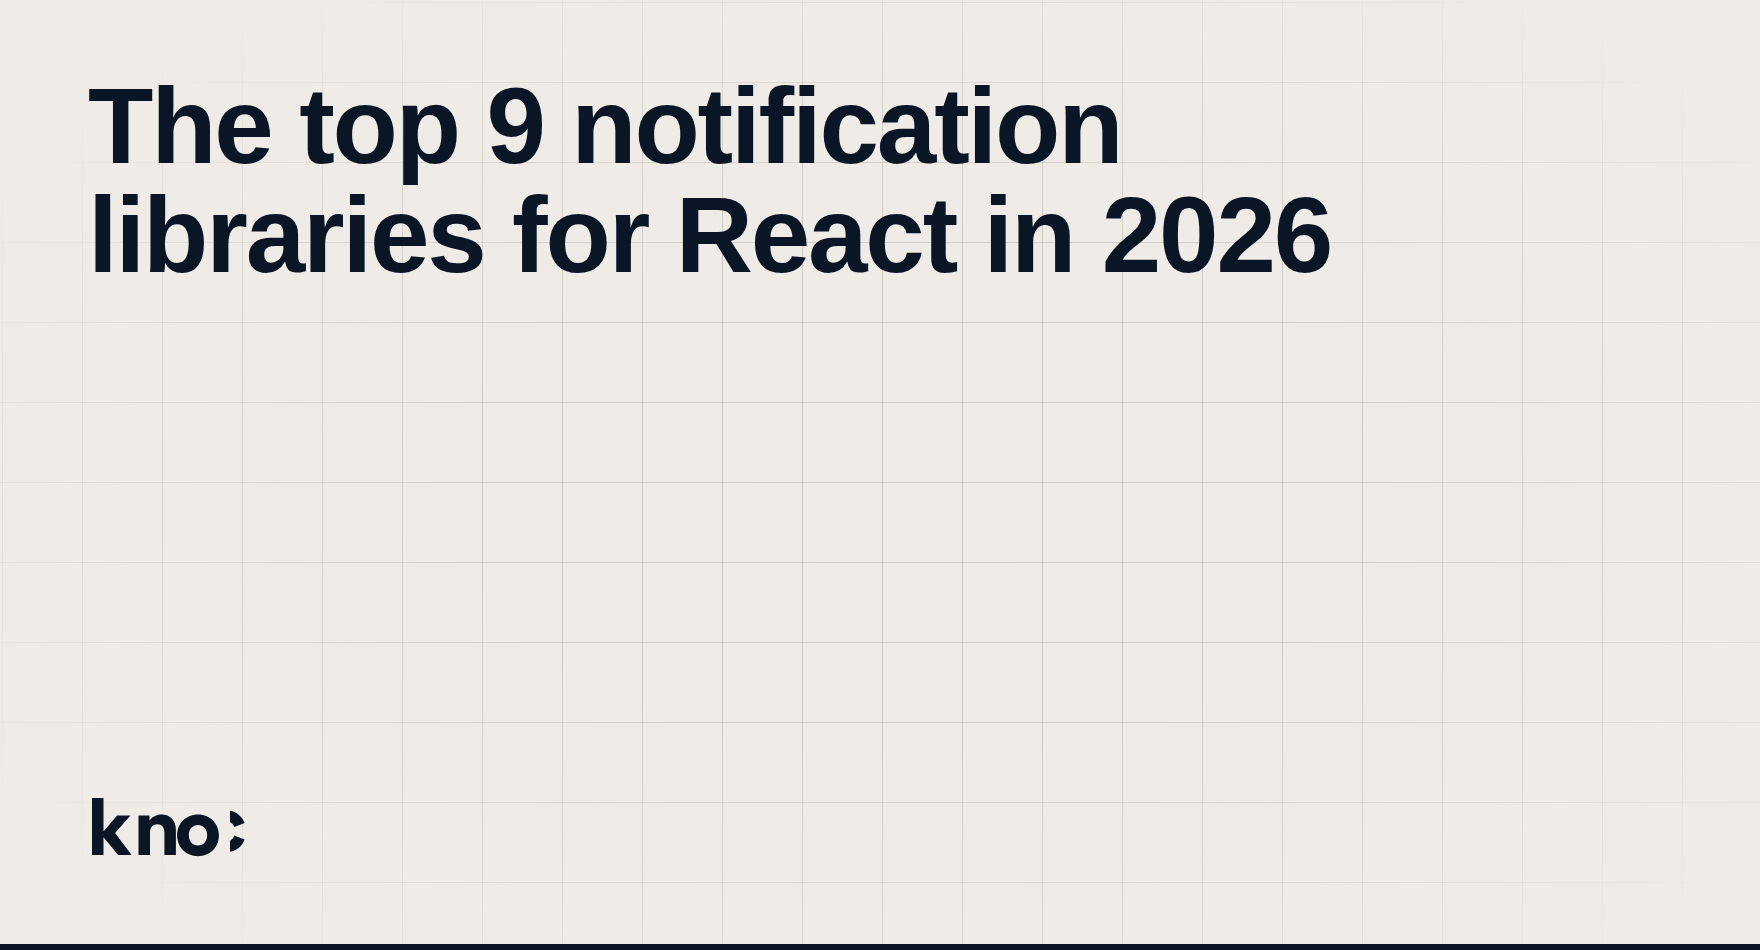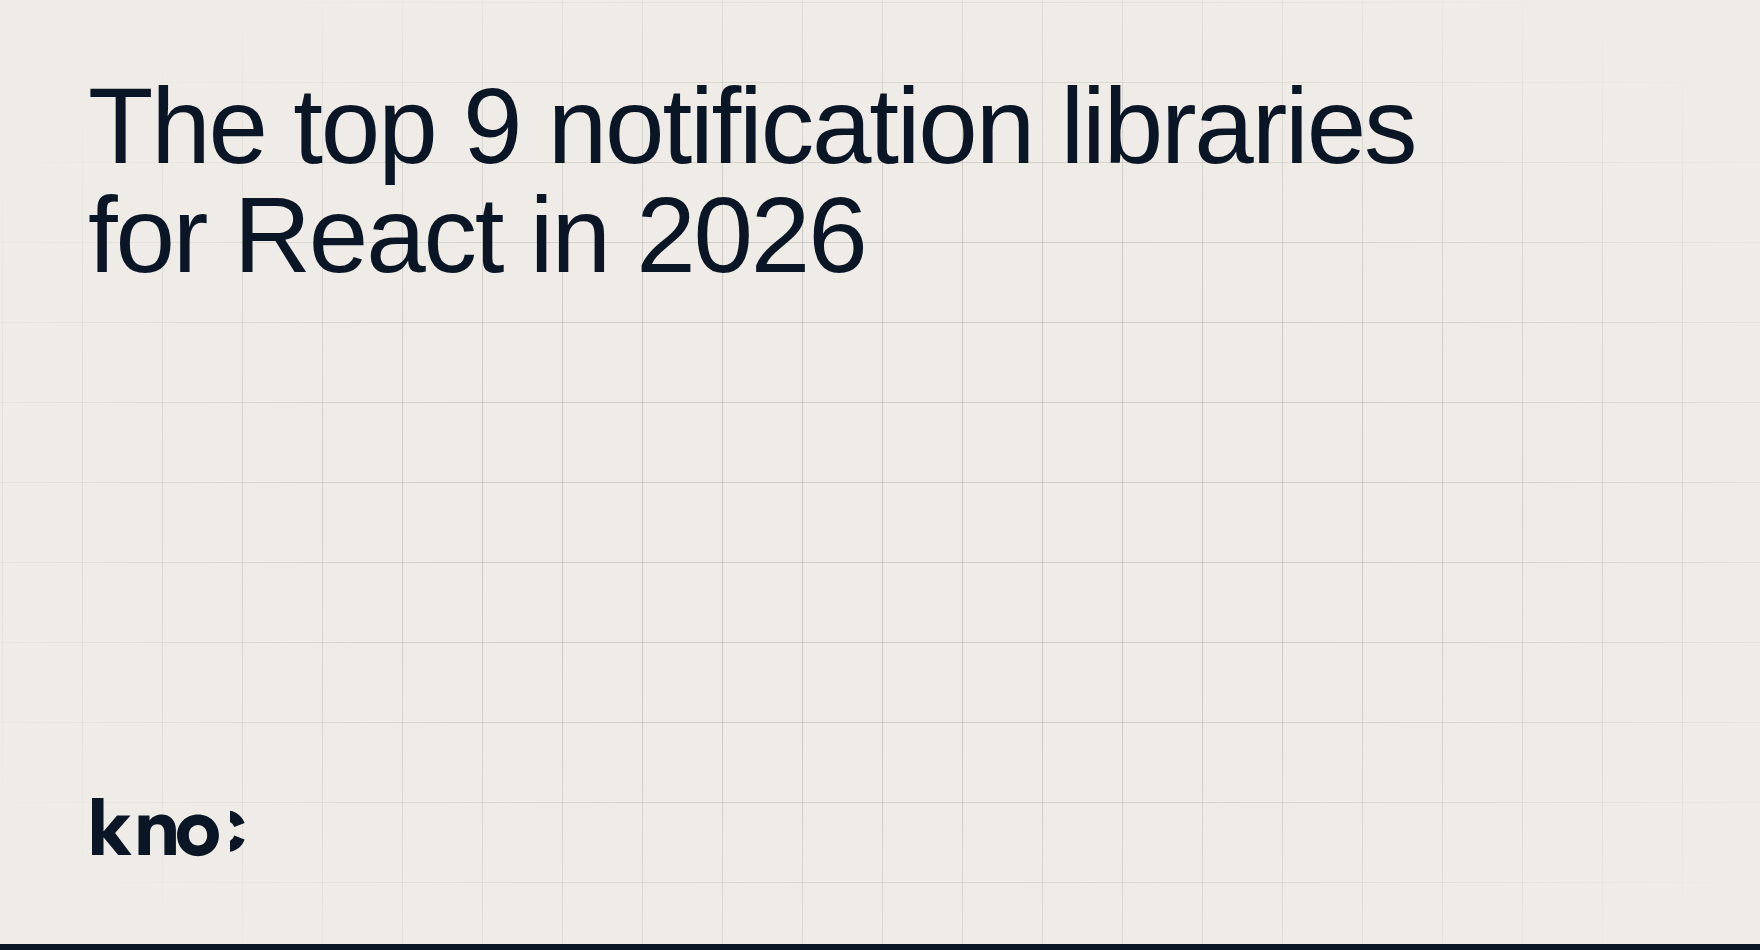--- a/index.html
+++ b/index.html
@@ -56,21 +56,21 @@
   
   .headline {
     position: absolute;
     left: 88px;
     top: 72px;
     width: 1330px;
     margin: 0;
     font-size: 107px;
     line-height: 1.02;
     letter-spacing: -2.2px;
-    font-weight: 400;
+    font-weight: 700;
     color: #0A1626;
     white-space: pre-line;
   }
 
   
   .logo {
     position: absolute;
     left: 90px;
     top: 788px;
     display: flex;

